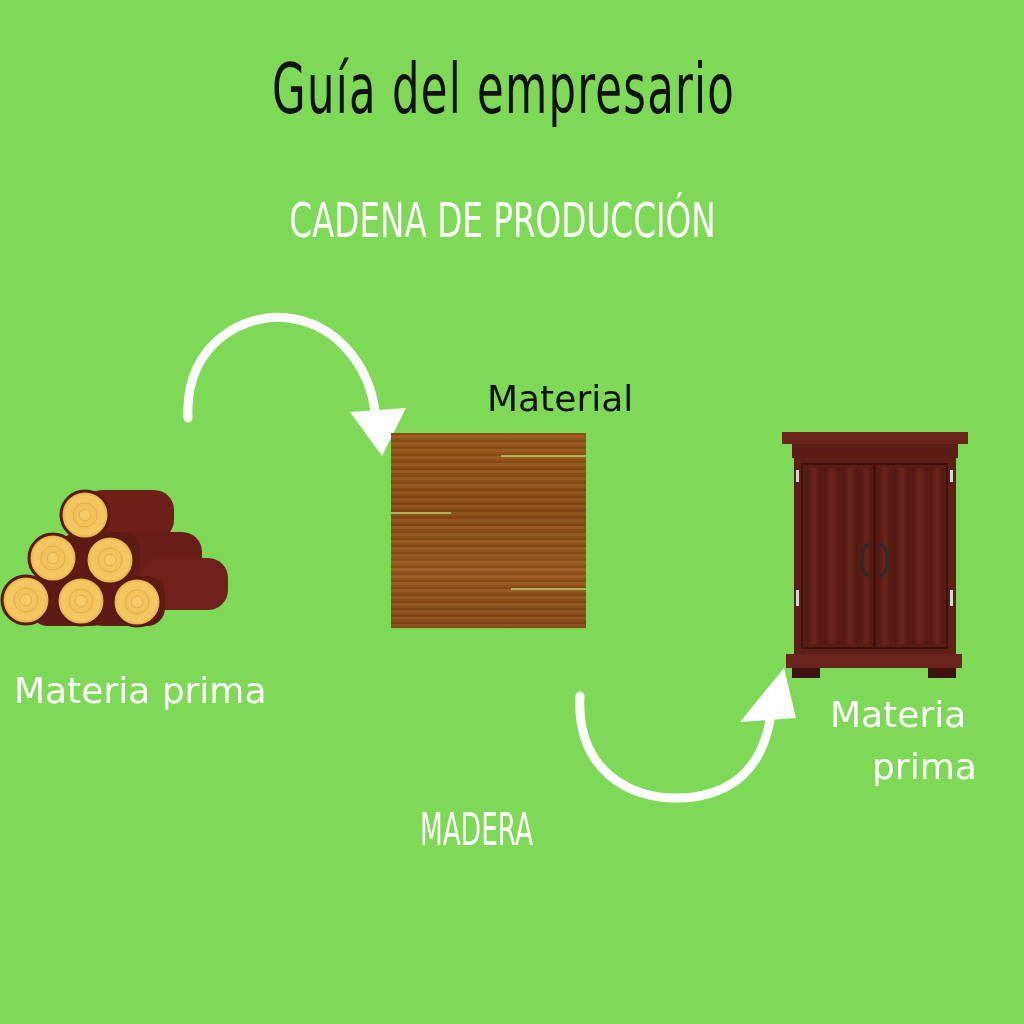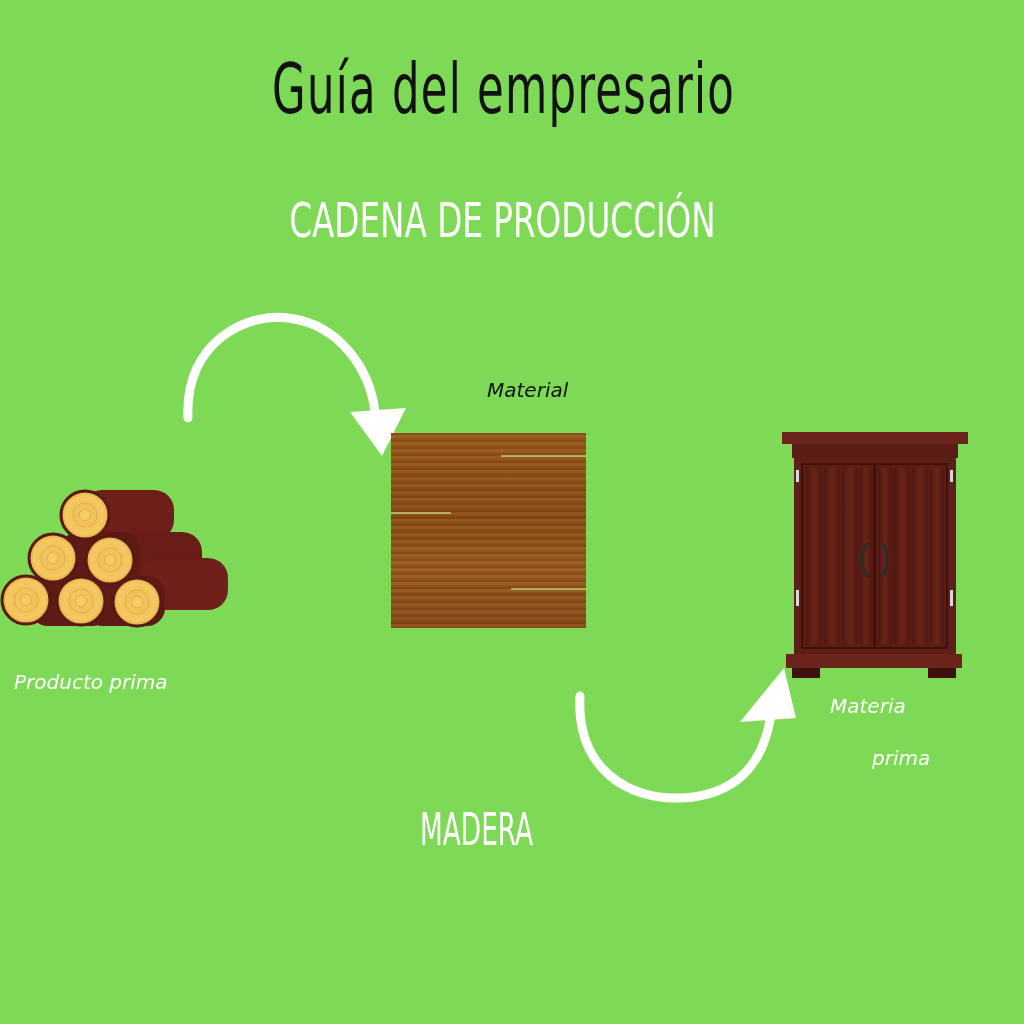--- a/index.html
+++ b/index.html
@@ -18,21 +18,21 @@
     font-weight: normal;
   }
   .subtitle {
     left: 0; width: 1024px; top: 192px; text-align: center;
     font-family: "DejaVu Sans", sans-serif;
     font-size: 48px; color: #ffffff;
     transform: scaleX(0.68); transform-origin: 482px 0;
   }
   .label {
     font-family: "DejaVu Sans", sans-serif;
-    font-size: 20px; color: #ffffff; font-style: italic;
+    font-size: 36px; color: #ffffff;
   }
   .label-dark { color: #111; }
   .madera {
     font-size: 44px; color: #fff;
     transform: scaleX(0.6); transform-origin: 0 0;
   }
   .wood-board {
     left: 391px; top: 433px; width: 195px; height: 195px;
     background:
       repeating-linear-gradient(180deg,
@@ -90,21 +90,21 @@
     <circle cx="110" cy="72" r="12"></circle>
       <circle cx="110" cy="72" r="6"></circle>
     <circle cx="26" cy="112" r="12"></circle>
       <circle cx="26" cy="112" r="6"></circle>
     <circle cx="81" cy="113" r="12"></circle>
       <circle cx="81" cy="113" r="6"></circle>
     <circle cx="137" cy="114" r="12"></circle>
       <circle cx="137" cy="114" r="6"></circle>
   </g>
 </svg>
-<div class="abs label" style="left:14px; top:670px;">Producto prima</div>
+<div class="abs label" style="left:14px; top:670px;">Materia prima</div>
 
 <div class="abs label label-dark" style="left:487px; top:378px;">Material</div>
 
 <div class="abs wood-board">
   <div class="plank-line" style="top:22px; left:110px; width:85px;"></div>
   <div class="plank-line" style="top:79px; width:60px;"></div>
   <div class="plank-line" style="top:155px; left:120px; width:75px;"></div>
 </div>
 
 <svg class="abs" style="left:778px; top:430px;" width="192" height="252" viewBox="0 0 192 252">

